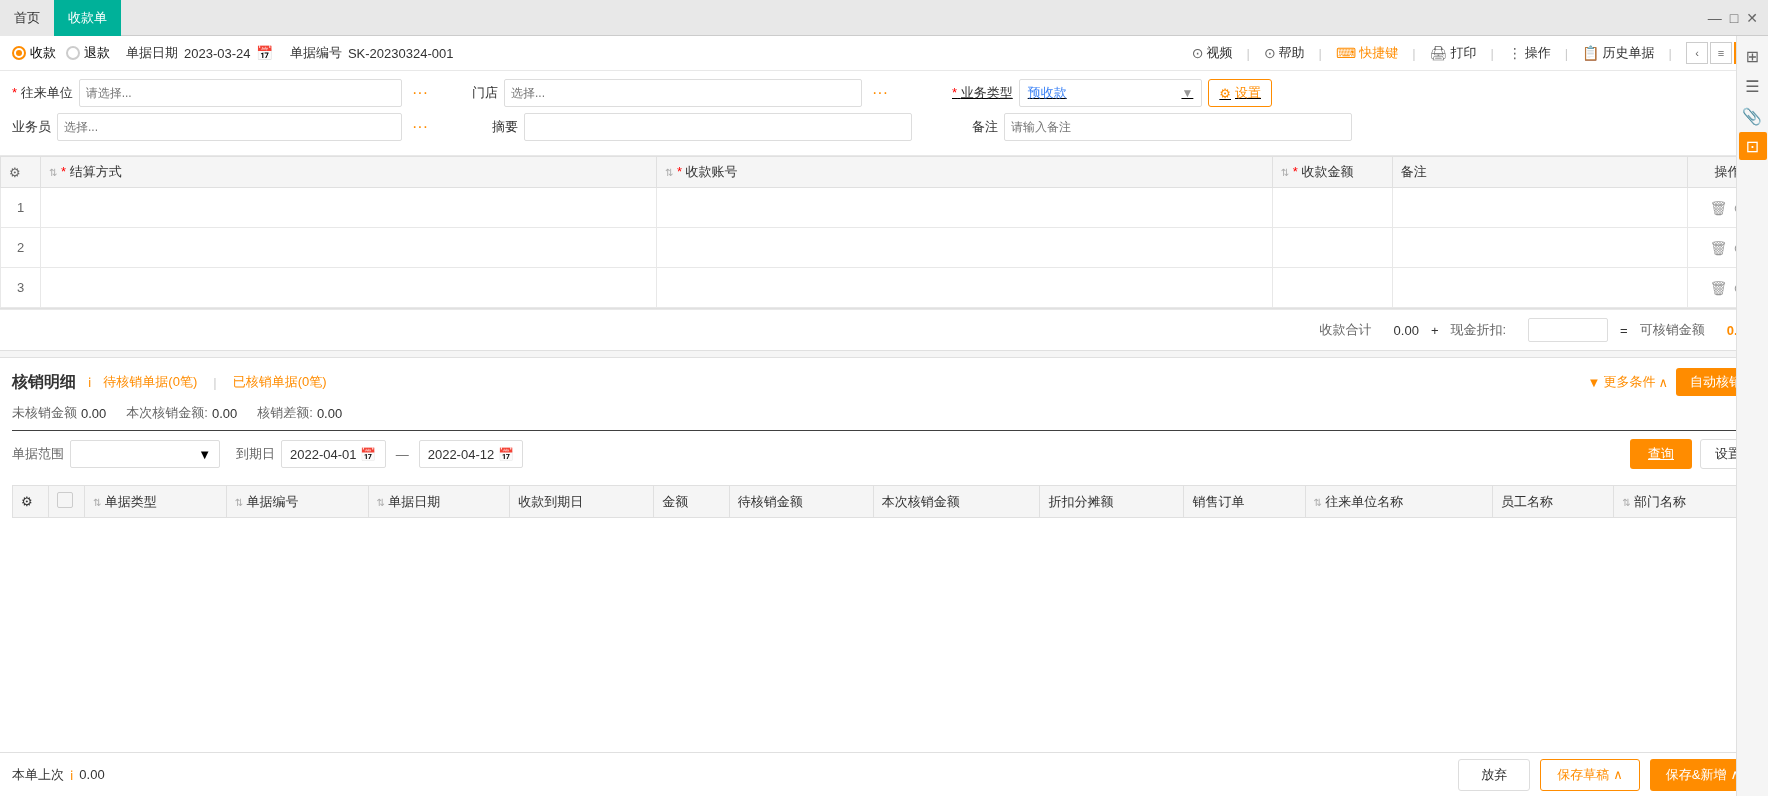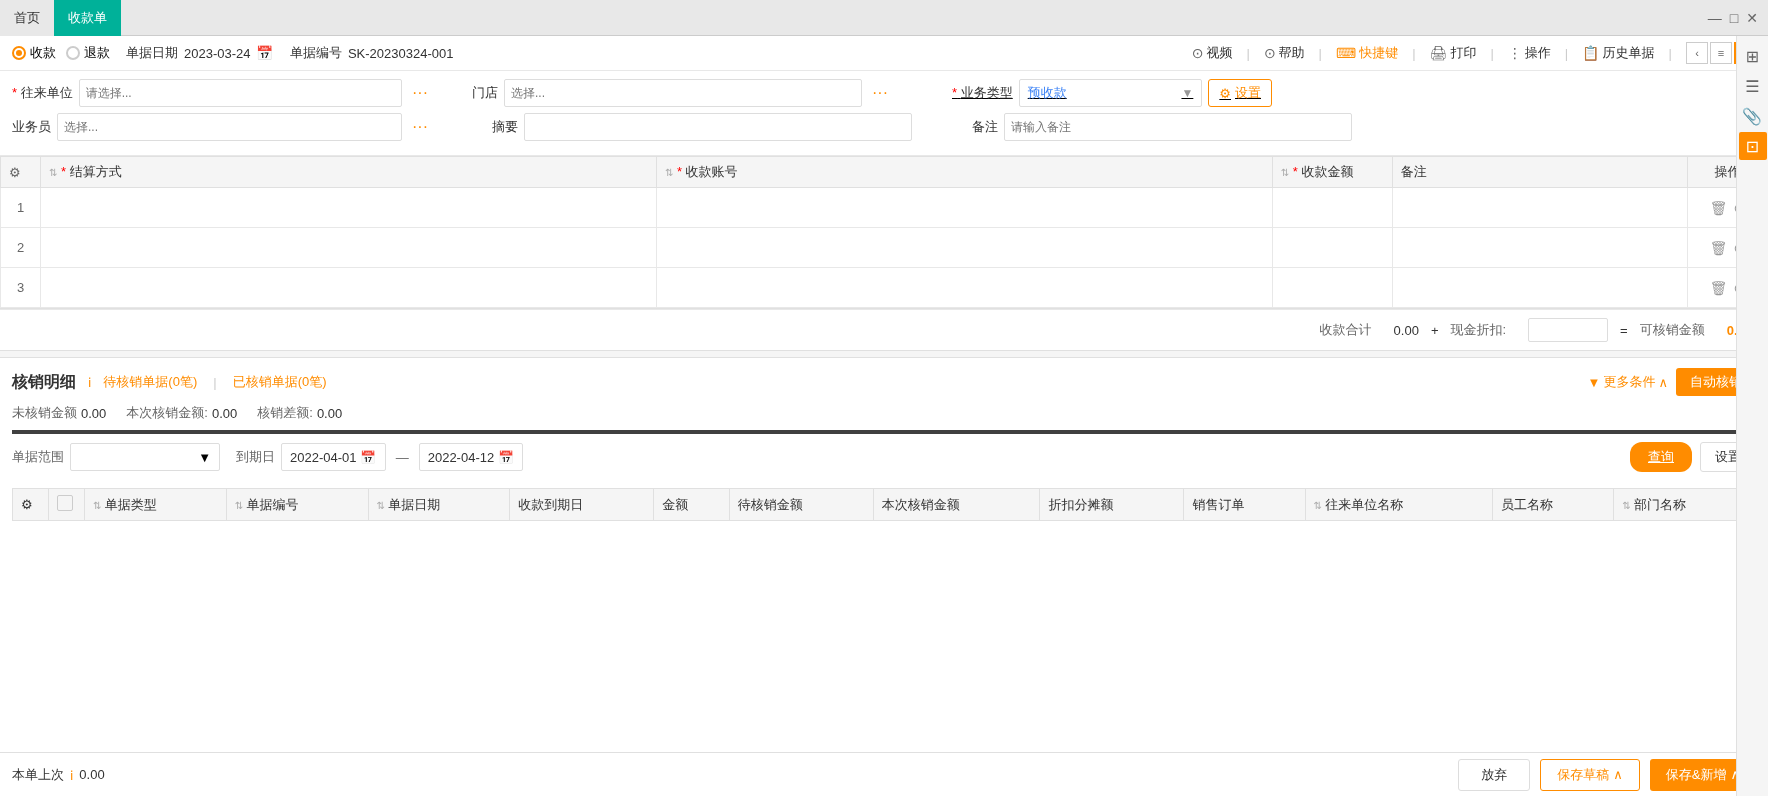--- a/index.html
+++ b/index.html
@@ -141,40 +141,40 @@
       color: #ff8c00; cursor: pointer; font-size: 12px; display: flex; align-items: center; gap: 3px;
     }
     .auto-btn {
       background: #ff8c00; color: #fff; border: none; padding: 5px 14px;
       border-radius: 3px; cursor: pointer; font-size: 13px;
     }
 
     
     .filter-row {
       display: flex; align-items: center; gap: 16px; margin-bottom: 8px;
-      padding: 8px 0; border-top: 4px solid #404040;
+      padding: 8px 0; border-top: 1px solid #404040;
     }
     .filter-field { display: flex; align-items: center; gap: 6px; }
     .filter-label { color: #666; white-space: nowrap; }
     .filter-select {
       display: flex; align-items: center; border: 1px solid #ddd;
       border-radius: 2px; height: 28px; padding: 0 8px; min-width: 150px;
       background: #fff; cursor: pointer; gap: 8px;
     }
     .filter-select-text { flex: 1; color: #999; }
     .date-input {
       display: flex; align-items: center; border: 1px solid #ddd;
       border-radius: 2px; height: 28px; padding: 0 8px; background: #fff;
       gap: 4px; cursor: pointer;
     }
     .date-text { color: #333; }
     .date-dash { color: #666; margin: 0 4px; }
     .query-btn {
       background: #ff8c00; color: #fff; border: none; padding: 5px 18px;
-      border-radius: 12px; cursor: pointer; font-size: 13px; text-decoration: underline;
+      border-radius: 3px; cursor: pointer; font-size: 13px; text-decoration: underline;
     }
     .settings-btn2 {
       background: #fff; border: 1px solid #ddd; color: #333;
       padding: 5px 14px; border-radius: 3px; cursor: pointer; font-size: 13px;
     }
     .filter-actions { margin-left: auto; display: flex; gap: 8px; }
 
     
     .bottom-table { width: 100%; border-collapse: collapse; }
     .bottom-table th {

